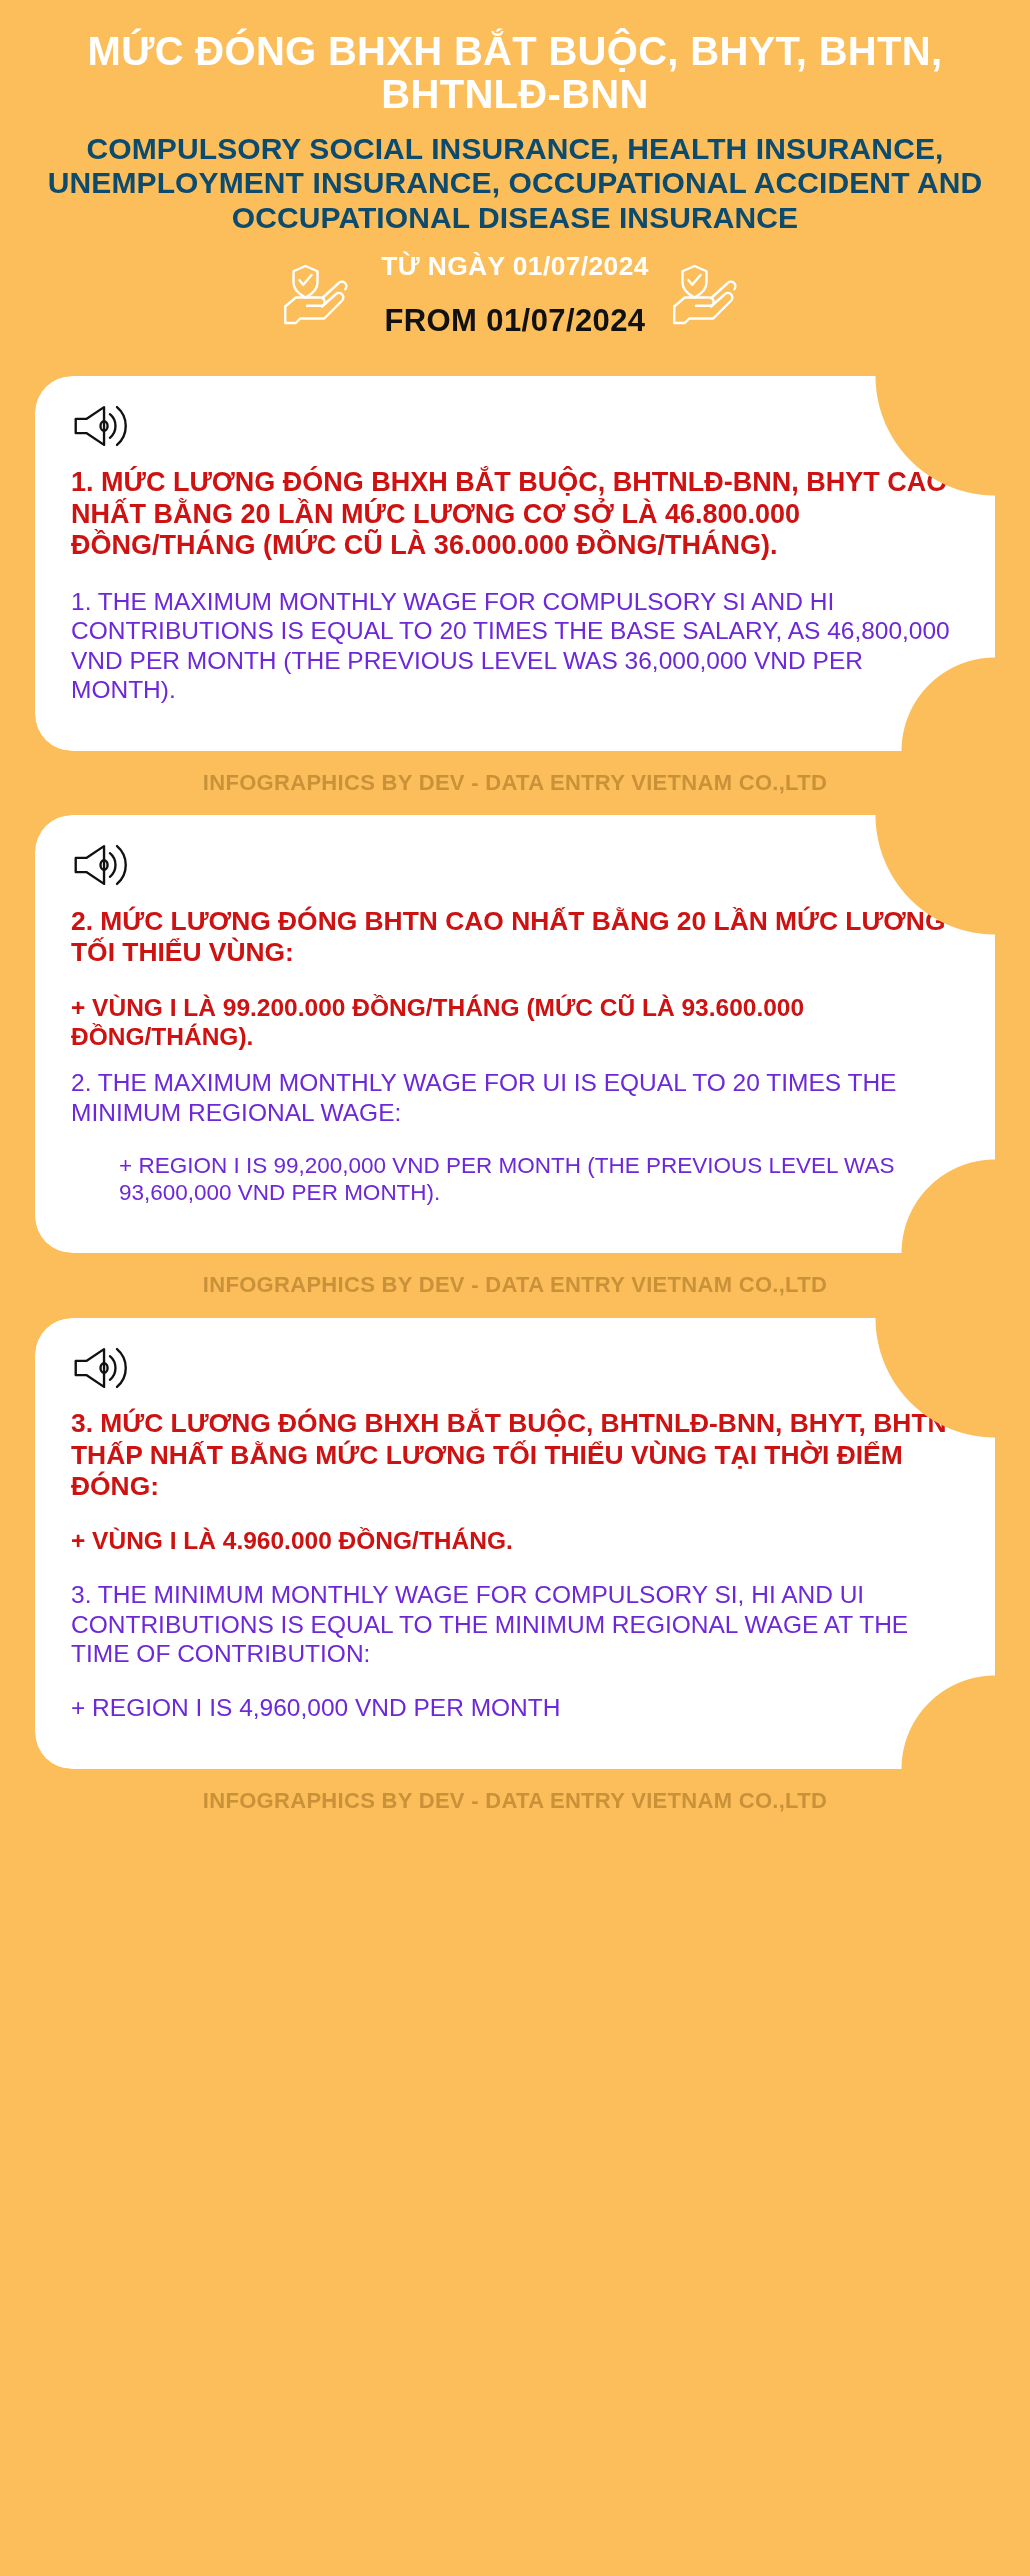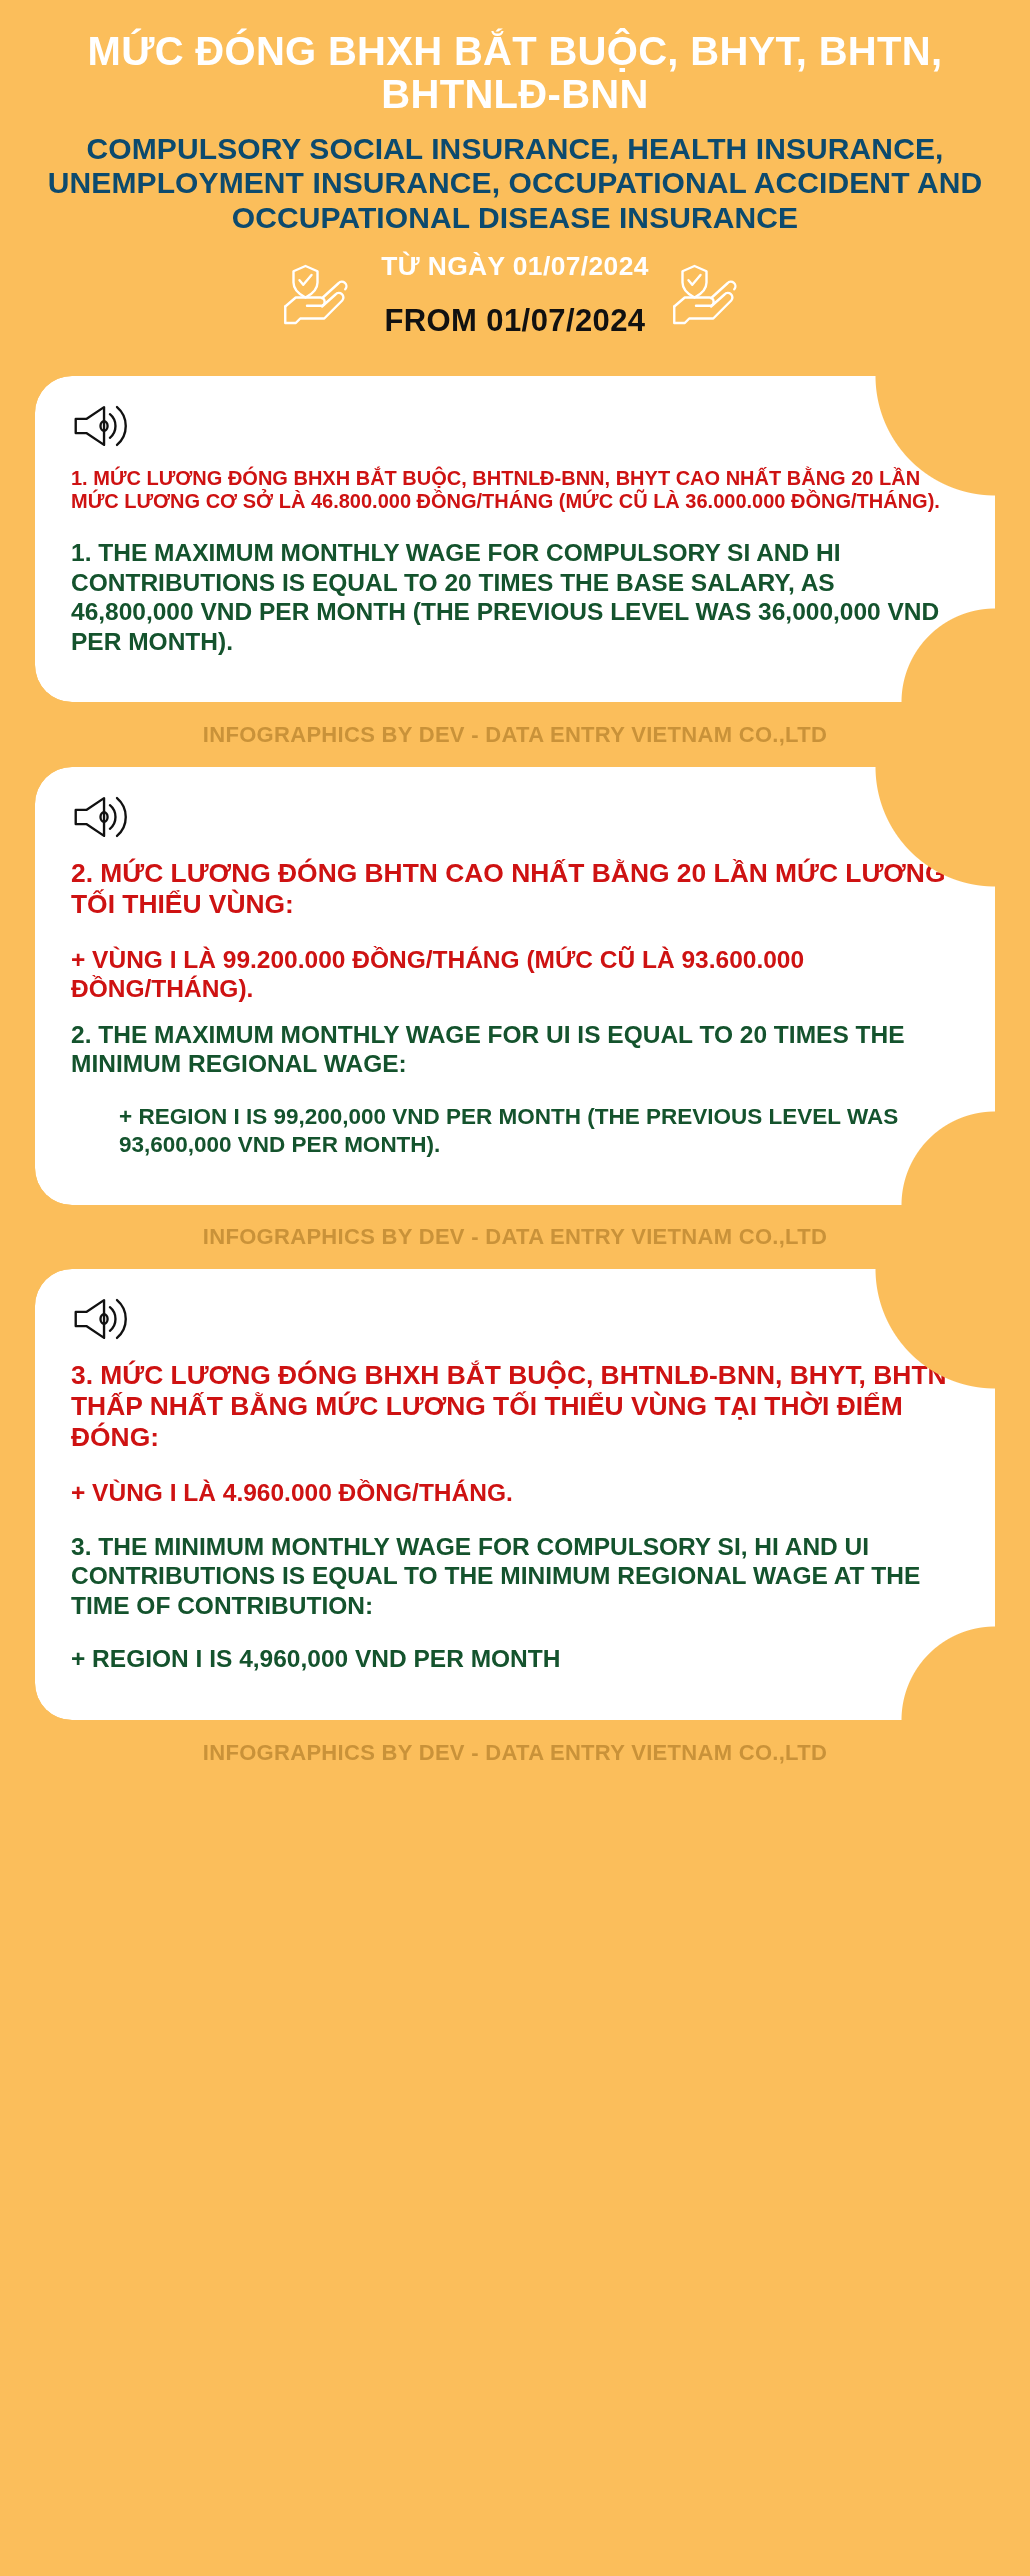--- a/index.html
+++ b/index.html
@@ -94,26 +94,26 @@
 
   .speaker-icon { width: 59px; height: 48px; display: block; margin-bottom: 16.7px; }
 
   .txt-vi {
     color: #CE1212;
     font-weight: bold;
     text-transform: uppercase;
     margin: 0 0 16.7px 0;
   }
   .txt-en {
-    color: #14532d;
-    font-weight: bold;
+    color: #6d28d9;
+    font-weight: normal;
     text-transform: uppercase;
     margin: 0 0 15.5px 0;
   }
-  .s-xl { font-size: 20px; line-height: 1.18; }
+  .s-xl { font-size: 27px; line-height: 1.18; }
   .s-lg { font-size: 26.4px; line-height: 1.18; }
   .s-md { font-size: 24.5px; line-height: 1.2; }
   .s-sm { font-size: 22.5px; line-height: 1.22; margin-left: 48px; }
   .mt-gap { margin-top: 24.5px; }
 
   
   .watermark {
     text-align: center;
     color: #C99239;
     font-size: 22px;

